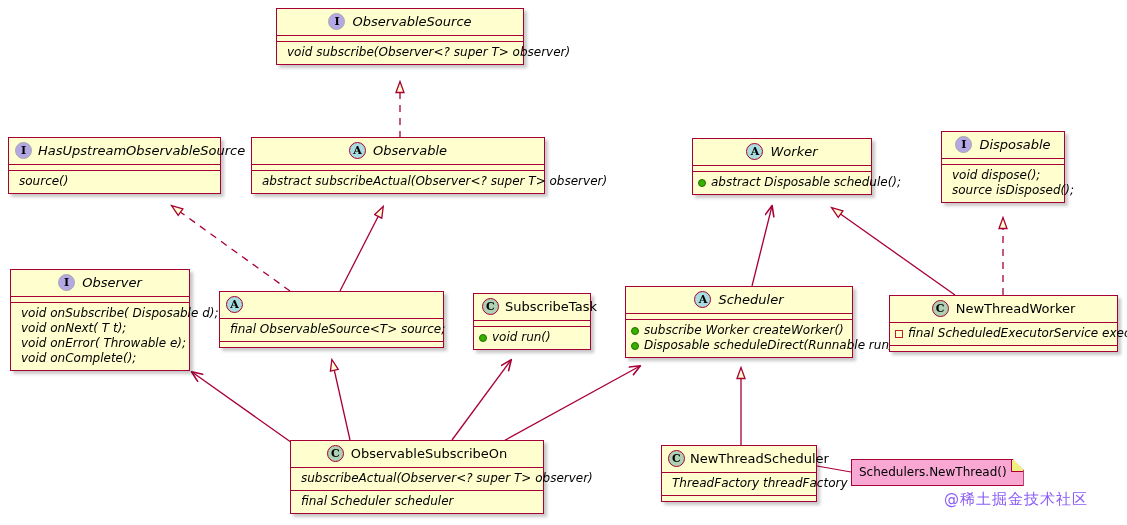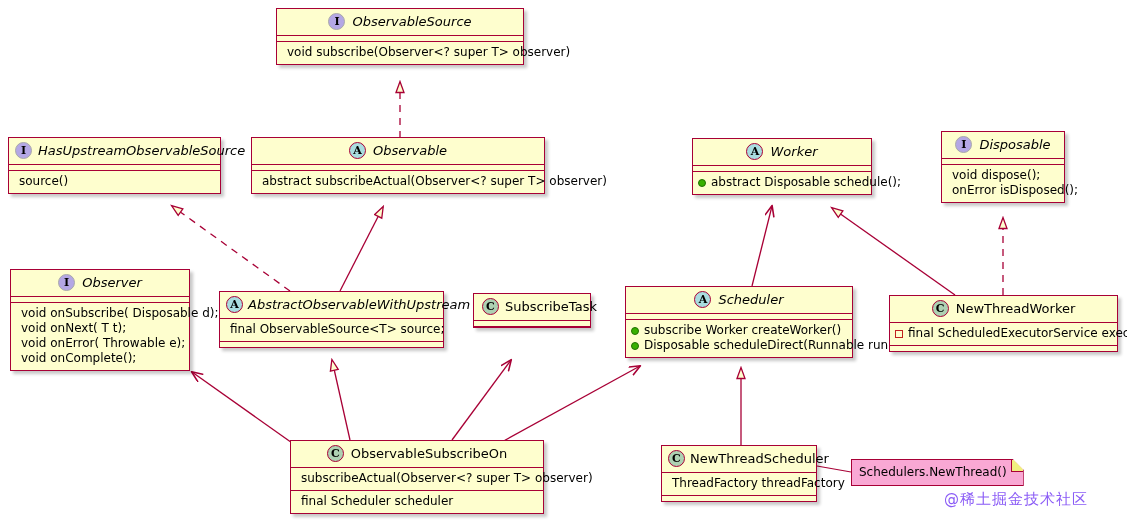--- a/index.html
+++ b/index.html
@@ -42,20 +42,21 @@
     border-bottom: 1.3px solid #A80036;
     white-space: nowrap;
   }
   .uml .sep-empty {
     height: 5px;
     border-bottom: 1.3px solid #A80036;
   }
   .uml .compartment {
     padding: 3px 18px 4px 5px;
     border-bottom: 1.3px solid #A80036;
+    font-style: italic;
   }
   .uml .compartment:last-child {
     border-bottom: none;
   }
   .uml .member {
     display: flex;
     align-items: center;
     gap: 5px;
     white-space: nowrap;
     line-height: 15px;
@@ -258,21 +259,21 @@
       <span class="cls-name italic">Disposable</span>
     </div>
     <div class="sep-empty"></div>
     <div class="compartment">
       <div class="member">
         <span class="vis none"></span>
         <span class="member-text">void dispose();</span>
       </div>
       <div class="member">
         <span class="vis none"></span>
-        <span class="member-text">onError isDisposed();</span>
+        <span class="member-text">source isDisposed();</span>
       </div>
     </div>
   </div>
 
   <div class="uml" style="left:10px; top:269px; width:180px;">
     <div class="title-row">
       <span class="stereo iface">I</span>
       <span class="cls-name italic">Observer</span>
     </div>
     <div class="sep-empty"></div>
@@ -292,37 +293,42 @@
       <div class="member">
         <span class="vis none"></span>
         <span class="member-text">void onComplete();</span>
       </div>
     </div>
   </div>
 
   <div class="uml" style="left:219px; top:291px; width:225px;">
     <div class="title-row" style="justify-content:flex-start; gap:5px; padding-left:6px;">
       <span class="stereo abs">A</span>
-      <span class="cls-name italic">AbstractObservableWithUpstream</span>
     </div>
     <div class="compartment">
       <div class="member">
         <span class="vis none"></span>
         <span class="member-text">final ObservableSource&lt;T&gt; source;</span>
       </div>
     </div>
     <div class="sep-empty" style="border-bottom:none;"></div>
   </div>
 
   <div class="uml" style="left:473px; top:293px; width:118px;">
     <div class="title-row" style="justify-content:flex-start; gap:6px; padding-left:8px;">
       <span class="stereo cls">C</span>
       <span class="cls-name">SubscribeTask</span>
     </div>
     <div class="sep-empty"></div>
+    <div class="compartment">
+      <div class="member">
+        <span class="vis pub"></span>
+        <span class="member-text">void run()</span>
+      </div>
+    </div>
   </div>
 
   <div class="uml" style="left:625px; top:286px; width:228px;">
     <div class="title-row">
       <span class="stereo abs">A</span>
       <span class="cls-name italic">Scheduler</span>
     </div>
     <div class="sep-empty"></div>
     <div class="compartment">
       <div class="member">

